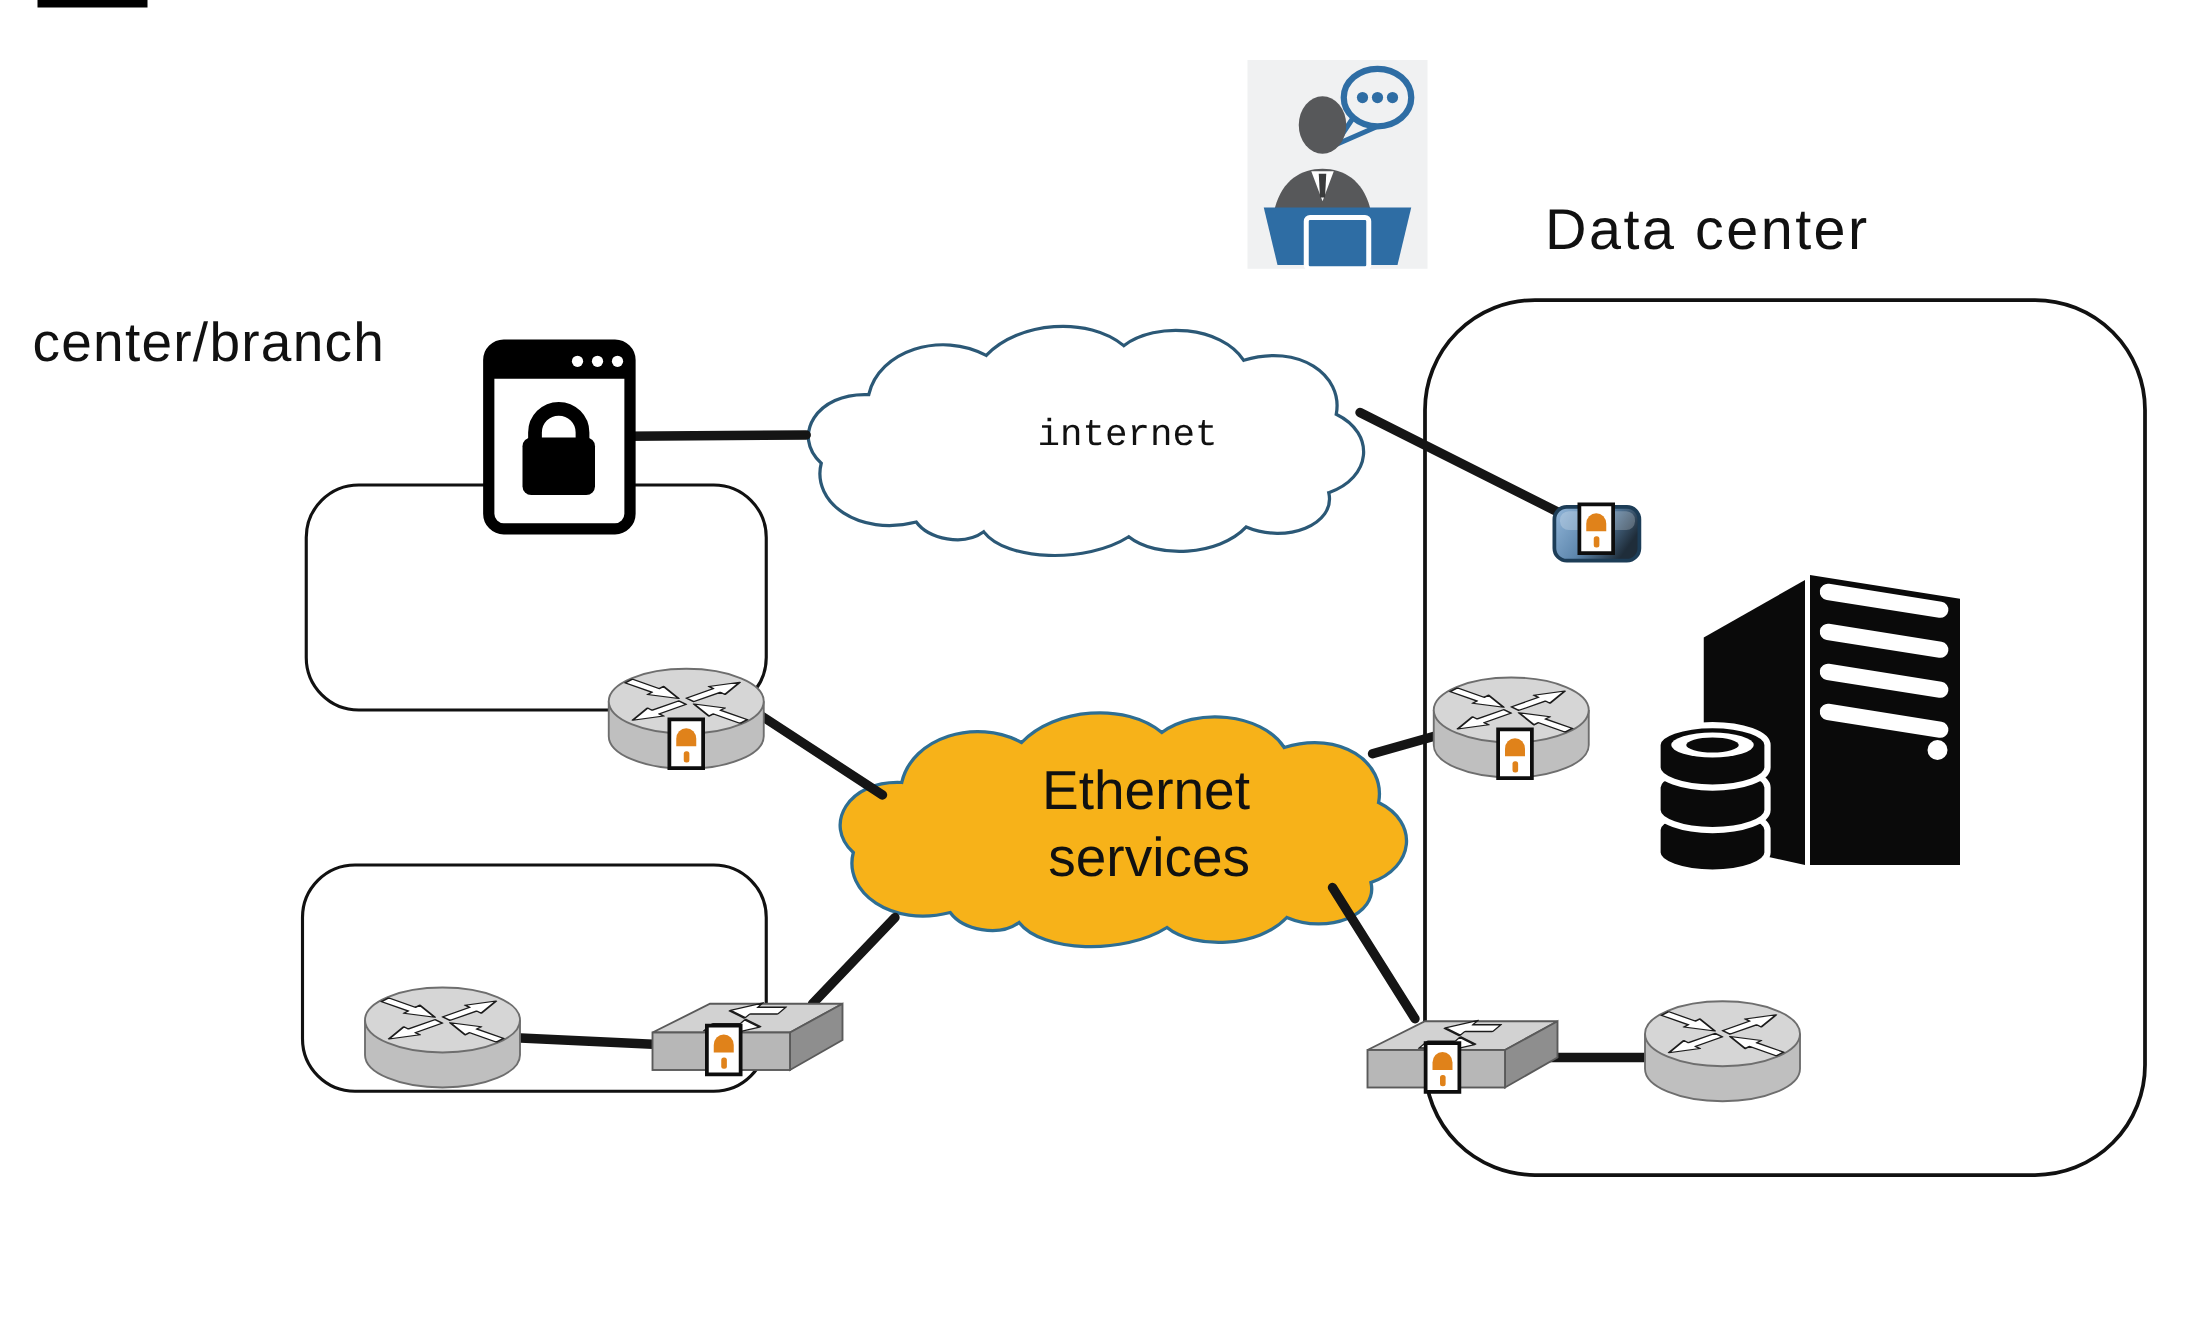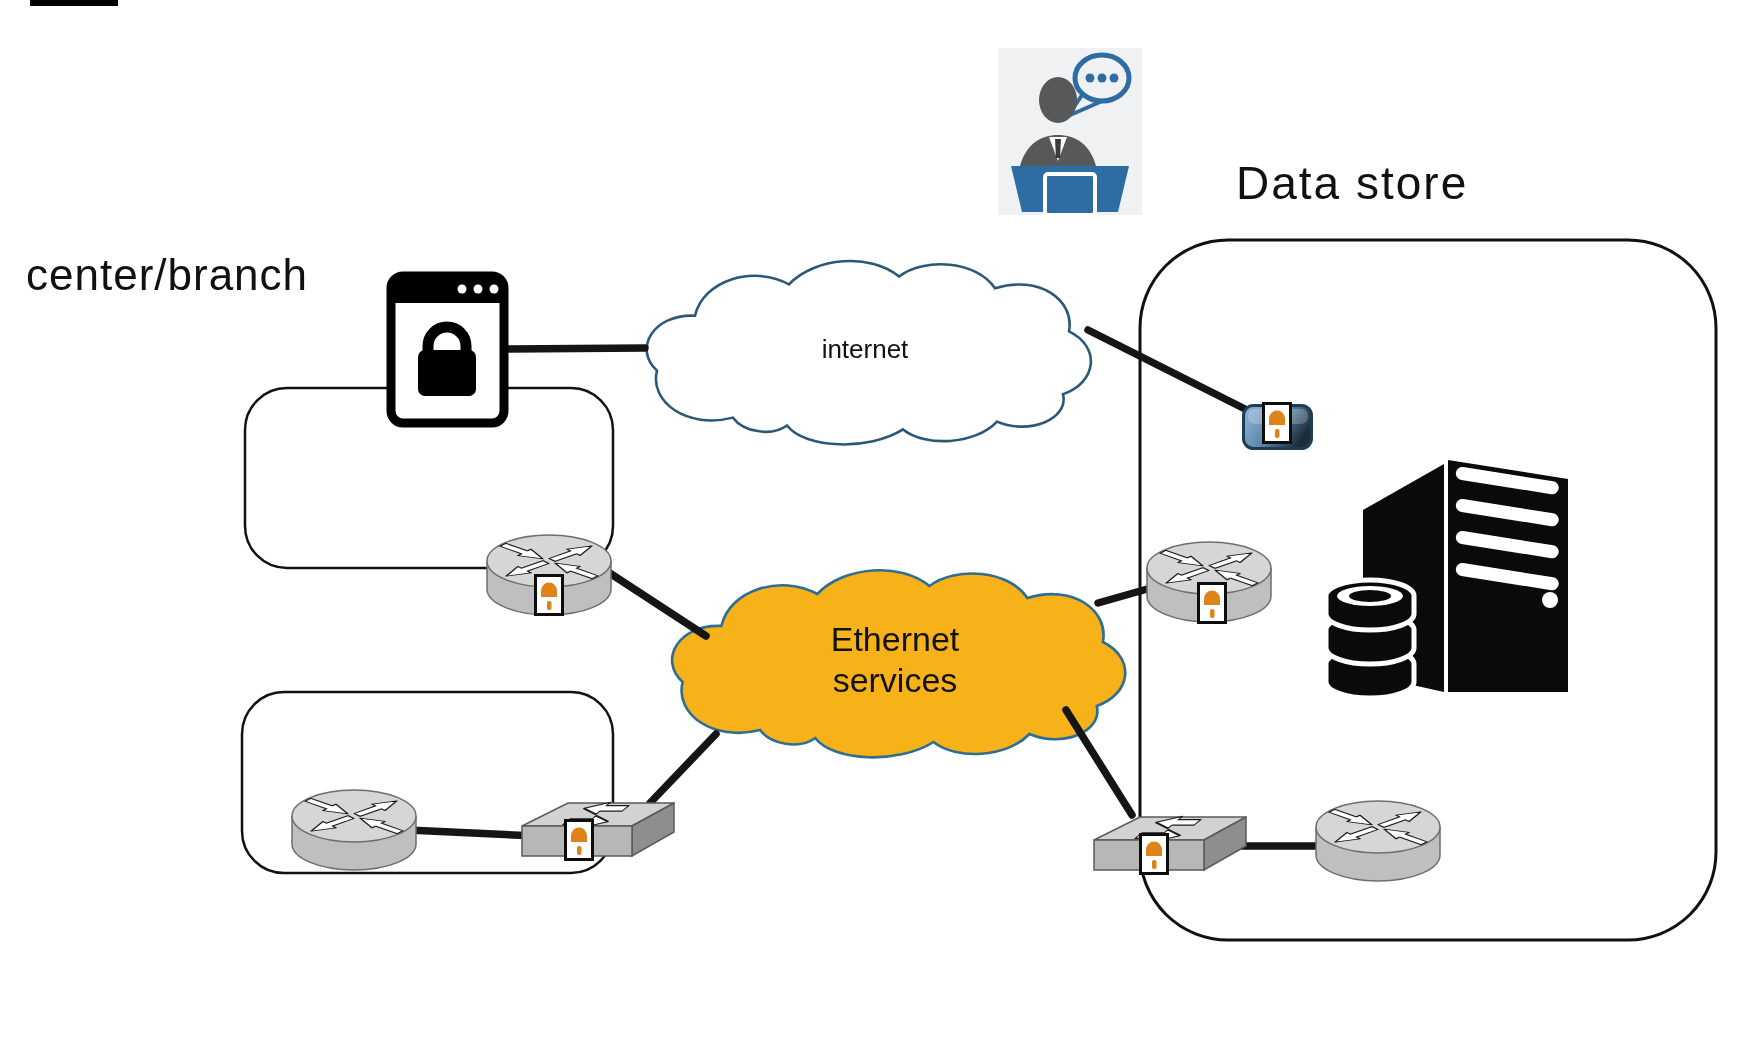--- a/index.html
+++ b/index.html
@@ -3,22 +3,22 @@
 <meta charset="utf-8">
 <style>
   html,body{margin:0;padding:0;background:#ffffff;}
   .stage{position:relative;width:1764px;height:1062px;background:#ffffff;overflow:hidden;
          font-family:"Liberation Sans",sans-serif;color:#111;}
   .lbl{position:absolute;color:#111;white-space:nowrap;}
   .lbl-store{left:26px;top:250px;font-size:44px;letter-spacing:1px;}
   .lbl-dc{left:1236px;top:156px;font-size:46px;letter-spacing:2px;}
   .cloud-label{position:absolute;display:flex;align-items:center;justify-content:center;
                text-align:center;pointer-events:none;}
-  .cloud-label.inet{left:625px;top:253px;width:480px;height:192px;font-size:26px;}
-  .cloud-label.eth{left:650px;top:560px;width:490px;height:200px;font-size:34px;line-height:1.22;}
+  .cloud-label.inet{left:662px;top:253px;width:480px;height:192px;font-size:30px;font-family:Liberation Mono, monospace;}
+  .cloud-label.eth{left:650px;top:560px;width:490px;height:200px;font-size:44px;line-height:1.22;text-align:right;}
   .cloud-label.eth span{display:inline-block;max-width:210px;}
   .topline{position:absolute;left:30px;top:0;width:88px;height:6px;background:#000;}
   .person-bg{position:absolute;left:998px;top:48px;width:144px;height:167px;background:#f0f1f2;}
   svg.diagram{position:absolute;left:0;top:0;}
 </style>
 </head>
 <body>
 
 <div class="stage">
 
@@ -142,21 +142,21 @@
       <ellipse cx="60" cy="52" rx="19" ry="23" fill="#57585a"></ellipse>
       <path d="M22,118 C28,96 43,87 60,87 C77,87 92,96 98,118 L98,126 L22,126 Z" fill="#57585a"></path>
       <polygon points="51,89 69,89 60,113" fill="#ffffff"></polygon>
       <polygon points="57,91 63,91 62,110 58,110" fill="#3a3b3c"></polygon>
       <polygon points="13,118 131,118 120,164 24,164" fill="#2e6da4"></polygon>
       <rect x="47" y="126" width="50" height="41" rx="3" fill="#2e6da4" stroke="#ffffff" stroke-width="4"></rect>
     </g>
   </svg>
 
   <div class="lbl lbl-store">center/branch</div>
-  <div class="lbl lbl-dc">Data store</div>
+  <div class="lbl lbl-dc">Data center</div>
   <div class="cloud-label inet">
     <span>internet</span>
   </div>
   <div class="cloud-label eth">
     <span>Ethernet services</span>
   </div>
 
 </div>
 
 </body></html>

